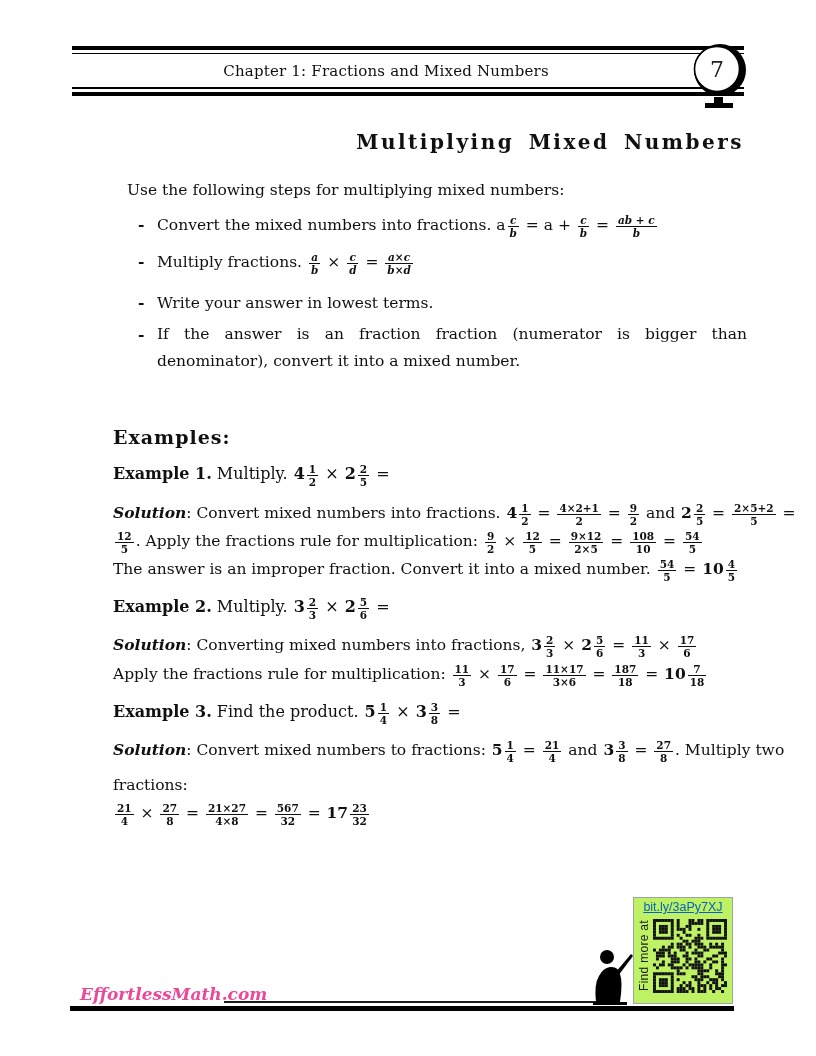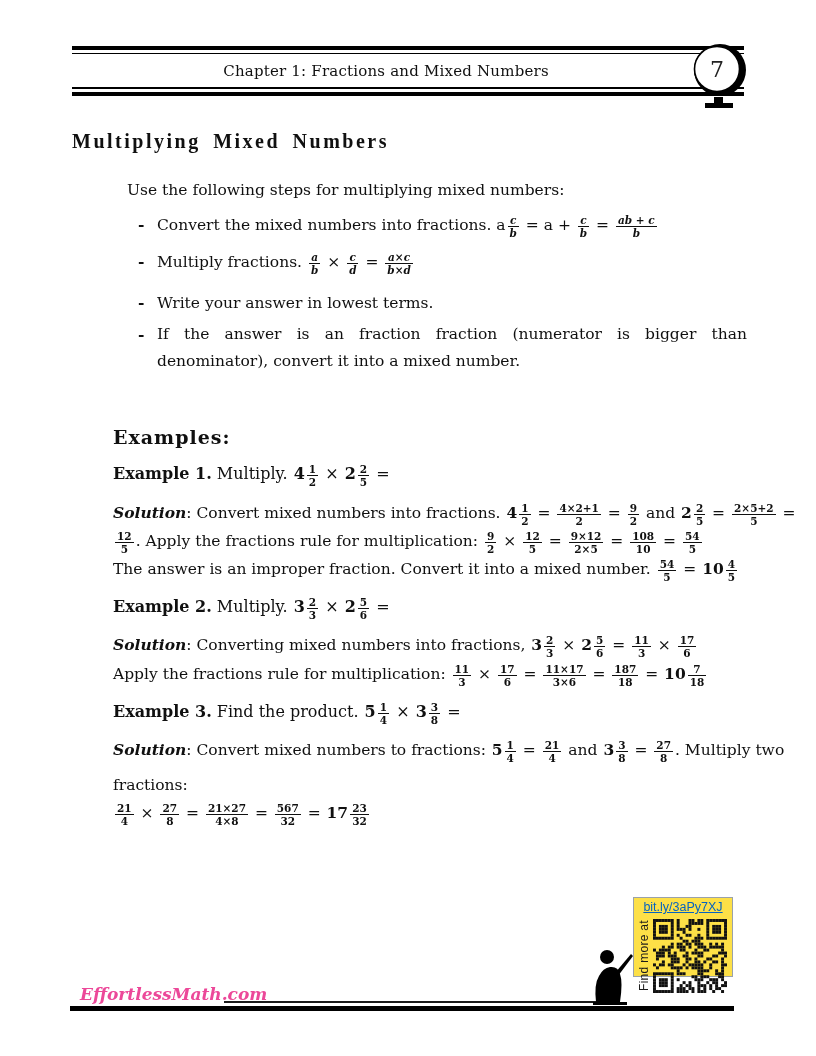--- a/index.html
+++ b/index.html
@@ -9,22 +9,22 @@
   
   .header{position:absolute;left:72px;top:46px;width:672px;}
   .rule-thick{height:4px;background:#000;}
   .rule-thin{height:1.4px;background:#000;}
   .header .rule-thin.top{margin-top:3px;}
   .chapter-title{text-align:center;font-size:15px;padding:8px 44px 7px 0;letter-spacing:0.2px;}
   .header .rule-thin.bot{margin-bottom:3px;}
   .globe{position:absolute;left:692px;top:42px;}
 
   
-  .page-title{position:absolute;left:72px;top:130px;width:672px;text-align:left;
-              font-size:20px;font-weight:bold;letter-spacing:2.5px;word-spacing:5px;font-family:Liberation Serif, serif;}
+  .page-title{position:absolute;left:72px;top:130px;width:672px;text-align:right;
+              font-size:20px;font-weight:bold;letter-spacing:2.5px;word-spacing:5px;}
   .intro{position:absolute;left:127px;top:181px;font-size:15.5px;}
 
   .bullet{position:absolute;left:130px;width:617px;font-size:15.5px;line-height:30px;}
   .bullet .dash{position:absolute;left:8px;top:0;font-weight:bold;}
   .bullet .btxt{margin-left:27px;display:block;}
   .jwrap{margin-left:27px;}
   .jline{display:flex;justify-content:space-between;line-height:27px;text-align:center;}
   .jline2{line-height:27px;}
 
   .examples-heading{position:absolute;left:113px;top:426px;font-size:19px;font-weight:bold;letter-spacing:1px;}
@@ -42,22 +42,22 @@
   .fr.it{font-style:italic;font-weight:600;}
   .whole{font-weight:bold;margin-left:1px;}
 
   
   .site-link{position:absolute;left:80px;top:984px;font-size:17px;font-style:italic;font-weight:bold;
              color:#ec4899;text-decoration:none;}
   .foot-thin{position:absolute;left:224px;top:1001px;width:386px;height:1.6px;background:#1a1a1a;}
   .foot-thick{position:absolute;left:70px;top:1006px;width:664px;height:5px;background:#000;}
   .presenter{position:absolute;left:589px;top:948px;}
 
-  .qr-box{position:absolute;left:633px;top:897px;width:100px;height:80px;box-sizing:border-box;
-          border:1.5px solid #9aa2aa;background:#fde047;padding:2px 3px 3px 3px;}
+  .qr-box{position:absolute;left:633px;top:897px;width:100px;height:107px;box-sizing:border-box;
+          border:1.5px solid #9aa2aa;background:#bef264;padding:2px 3px 3px 3px;}
   .qr-link{display:block;text-align:center;font-family:"Liberation Sans",sans-serif;
            font-size:12.5px;color:#0563C1;text-decoration:underline;cursor:pointer;}
   .qr-row{display:flex;align-items:center;margin-top:3px;height:78px;}
   .find-more{writing-mode:vertical-rl;transform:rotate(180deg);font-family:"Liberation Sans",sans-serif;
              font-size:12px;color:#1a1a1a;height:78px;text-align:center;letter-spacing:0.3px;}
   .qr-svg{display:block;margin-left:2px;}
 </style>
 </head>
 <body>
 

